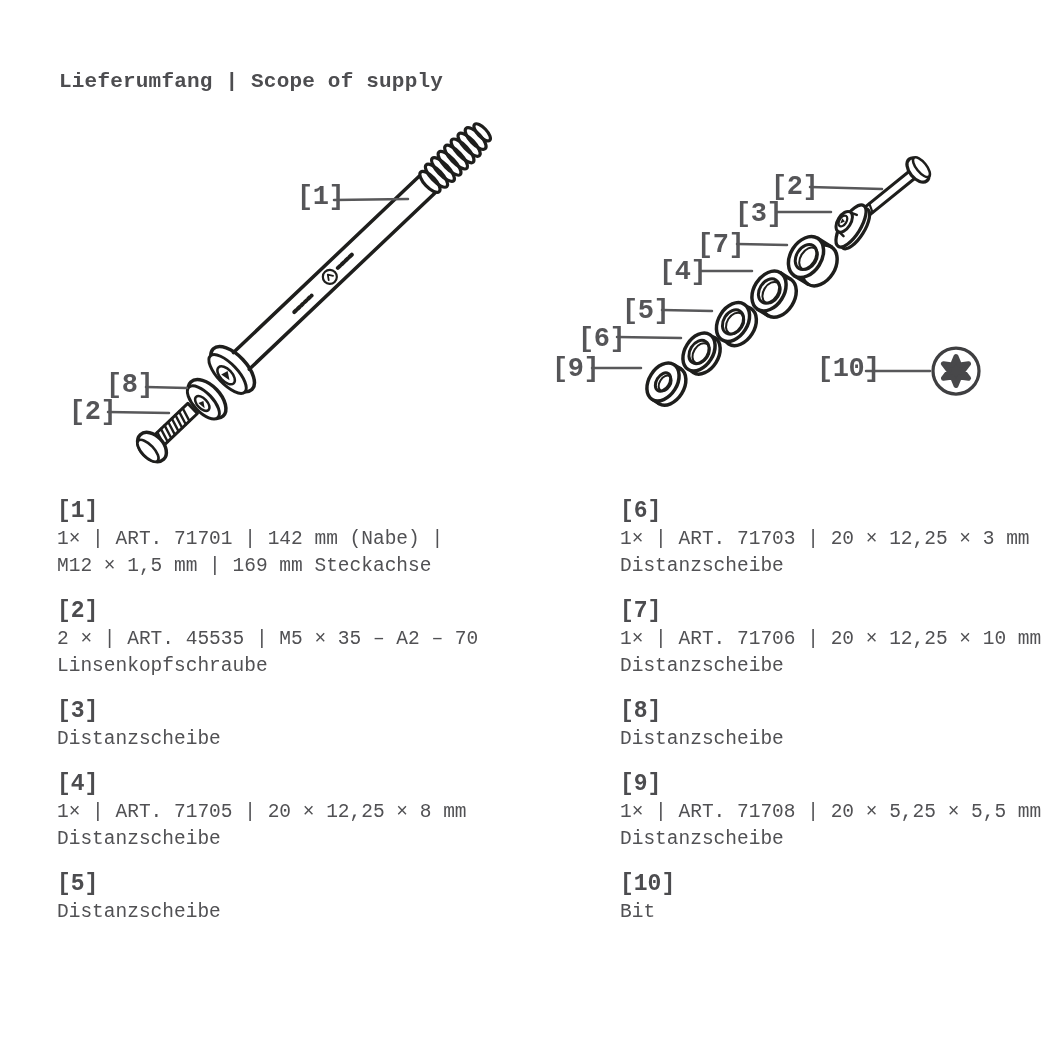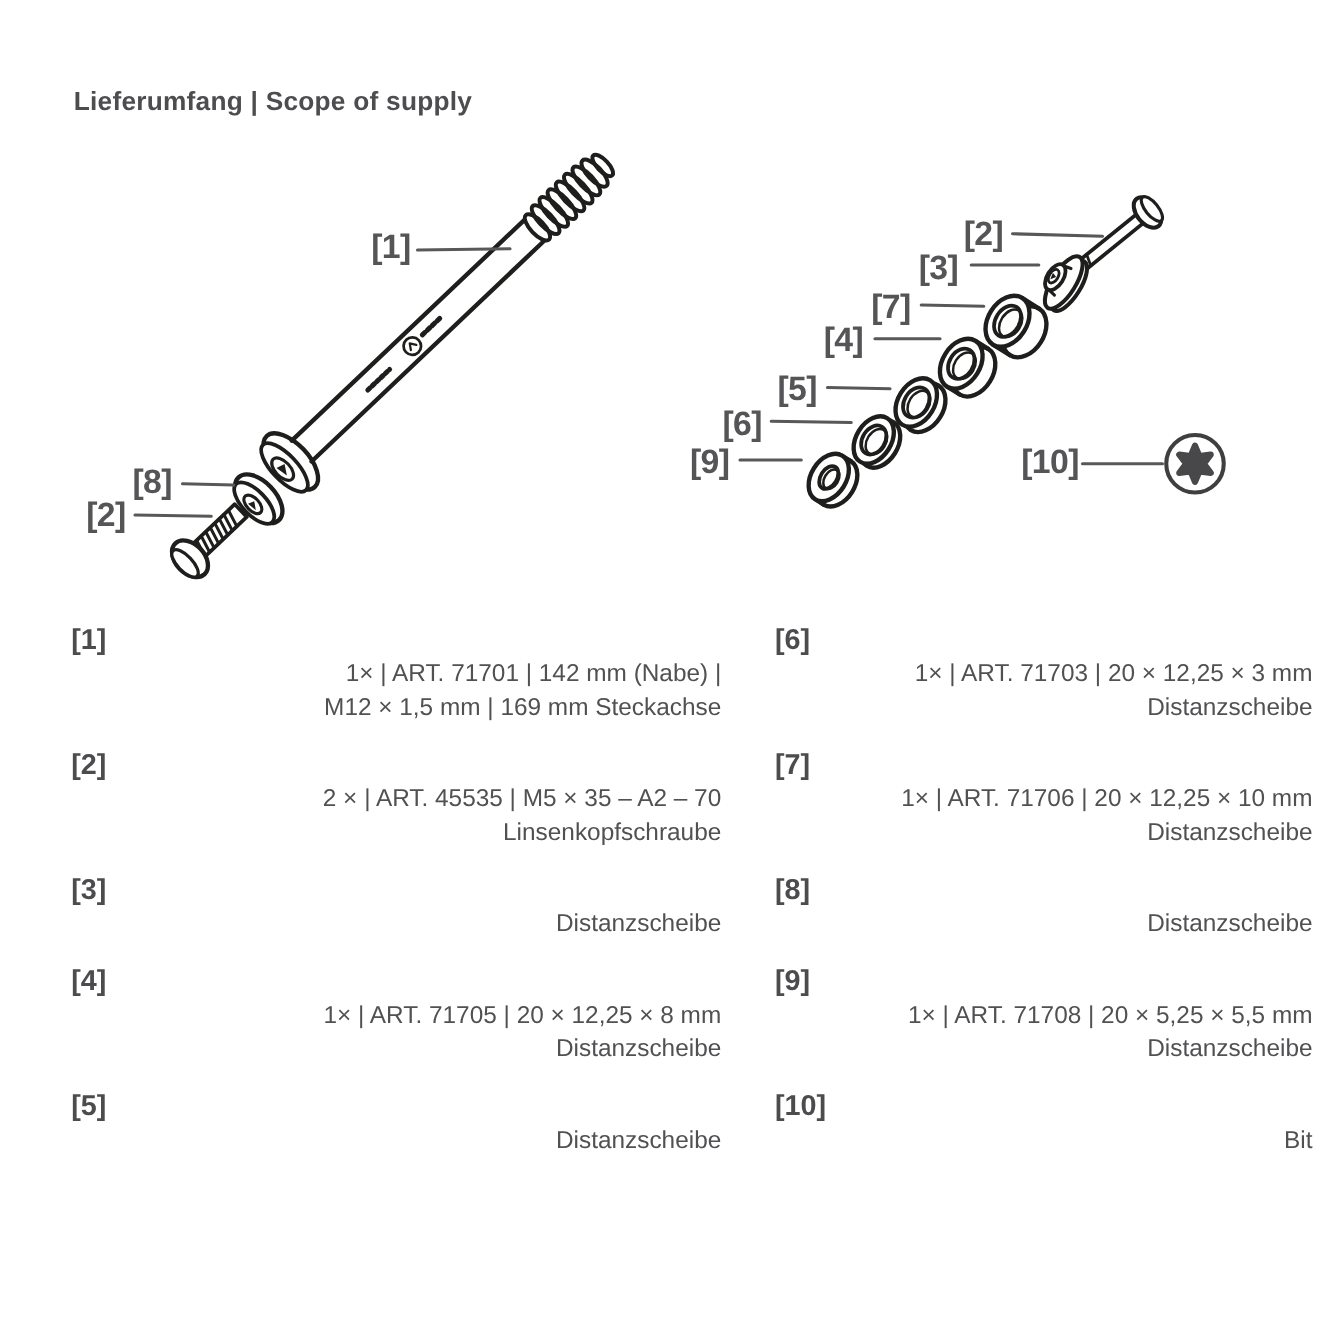--- a/index.html
+++ b/index.html
@@ -1,30 +1,30 @@
 <!DOCTYPE html>
 <html><head>
 <meta charset="utf-8">
 <style>
   html,body{margin:0;padding:0;background:#fff;}
   .page{position:relative;width:1060px;height:1000px;background:#fff;overflow:hidden;
-        font-family:Liberation Sans, sans-serif;color:#515154;}
+        font-family:Liberation Mono, monospace;color:#515154;}
   .page-title{position:absolute;left:59px;top:70px;font-size:21px;font-weight:800;
         color:#4d4d50;letter-spacing:.2px;}
   .diagram-area{position:absolute;left:0;top:95px;width:1060px;height:400px;}
   .diagram-svg{position:absolute;left:0;top:0;}
   .dlabel{position:absolute;font-size:27px;font-weight:800;color:#555558;
         line-height:1;letter-spacing:-.5px;white-space:nowrap;}
   .parts{position:absolute;top:498px;left:0;width:1060px;}
   .col{position:absolute;top:0;}
   .col-left{left:57px;width:520px;}
   .col-right{left:620px;width:430px;}
   .part{margin-bottom:18px;}
   .part-ref{font-size:23px;font-weight:800;color:#4c4c4f;line-height:26px;margin-bottom:2px;}
-  .part-line{font-size:19.5px;color:#515154;line-height:27px;text-align:right;}
+  .part-line{font-size:19.5px;color:#515154;line-height:27px;}
 </style>
 </head>
 <body>
 
 <div class="page">
 
   <div class="page-title">Lieferumfang | Scope of supply</div>
 
   <div class="diagram-area">
 

